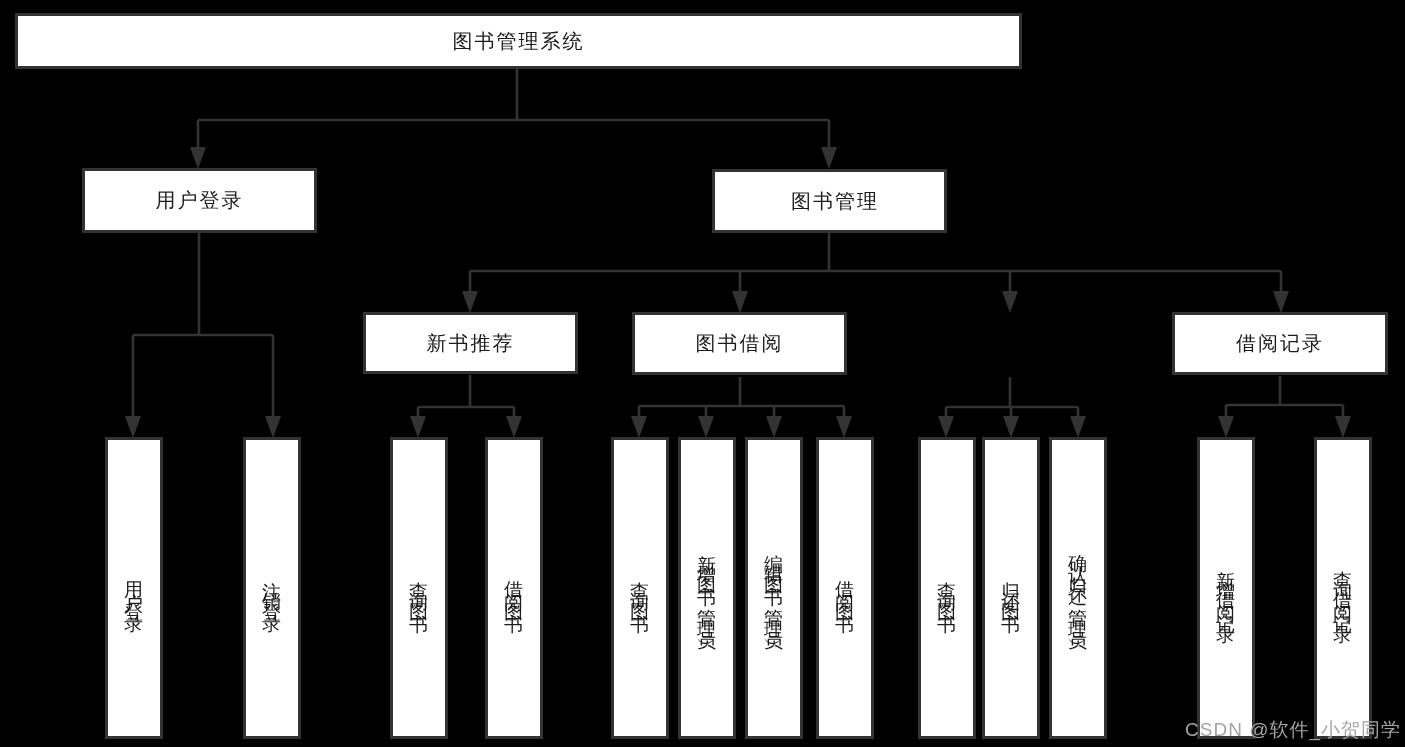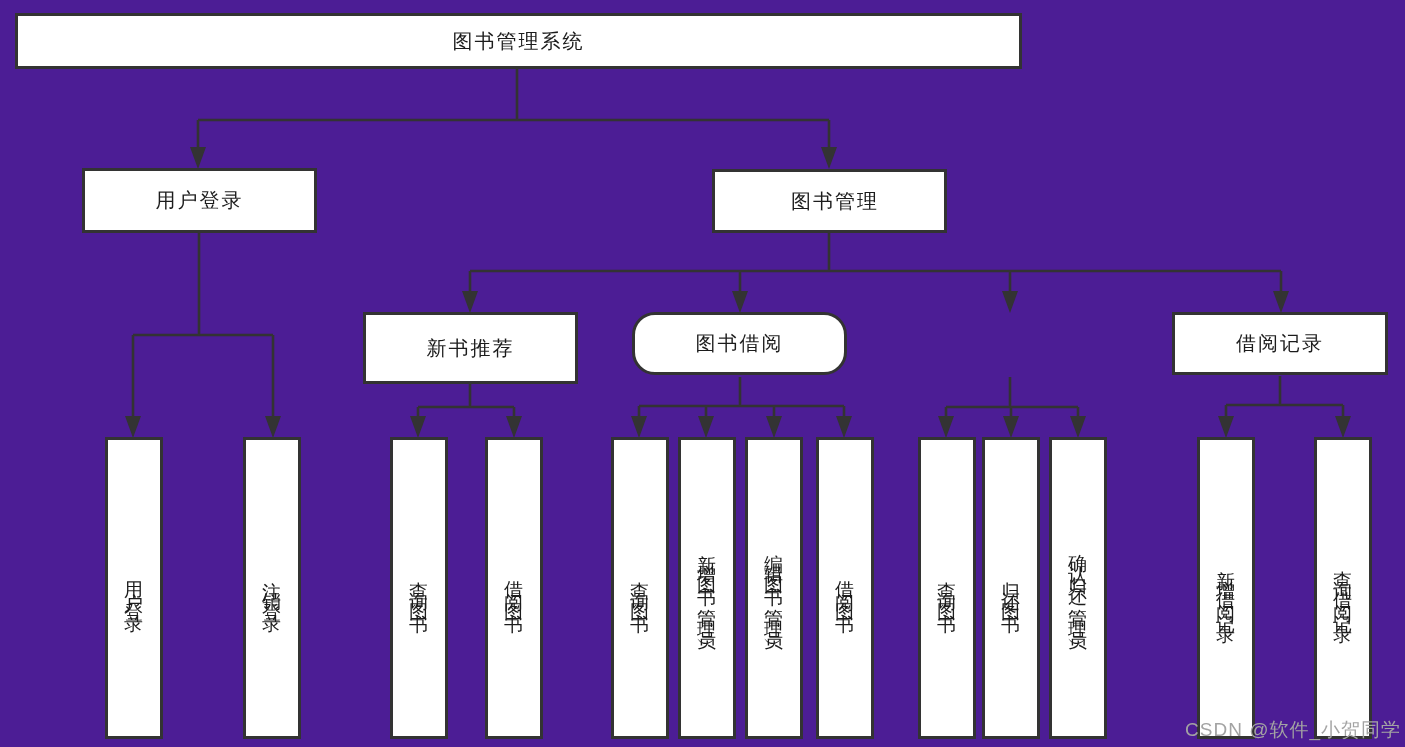--- a/index.html
+++ b/index.html
@@ -1,20 +1,20 @@
 <!DOCTYPE html>
 <html><head>
 <meta charset="utf-8">
 <style>
   html, body { margin: 0; padding: 0; background: #ffffff; }
   .stage {
     position: relative;
     width: 1405px;
     height: 747px;
-    background: #4c1d95;
+    background: #000000;
     font-family: "Liberation Sans", sans-serif;
     overflow: hidden;
   }
   .connectors {
     position: absolute;
     left: 0; top: 0;
     width: 1405px; height: 747px;
   }
   .box {
     position: absolute;
@@ -97,24 +97,24 @@
     <span class="lbl">图书管理系统</span>
   </div>
 
   <div class="box" style="left:82px; top:168px; width:235px; height:65px;">
     <span class="lbl">用户登录</span>
   </div>
   <div class="box" style="left:712px; top:169px; width:235px; height:64px;padding-left:11px;">
     <span class="lbl">图书管理</span>
   </div>
 
-  <div class="box" style="left:363px; top:312px; width:215px; height:72px;">
+  <div class="box" style="left:363px; top:312px; width:215px; height:62px;">
     <span class="lbl">新书推荐</span>
   </div>
-  <div class="box" style="left:632px; top:312px; width:215px; height:63px;border-radius:23px;">
+  <div class="box" style="left:632px; top:312px; width:215px; height:63px;">
     <span class="lbl">图书借阅</span>
   </div>
   <div class="box" style="left:1172px; top:312px; width:216px; height:63px;text-align:right;">
     <span class="lbl">借阅记录</span>
   </div>
 
   <div class="box leaf" style="left:105px; top:437px; width:58px; height:302px;">
     <span class="lbl">用户登录</span>
   </div>
   <div class="box leaf" style="left:243px; top:437px; width:58px; height:302px;">

